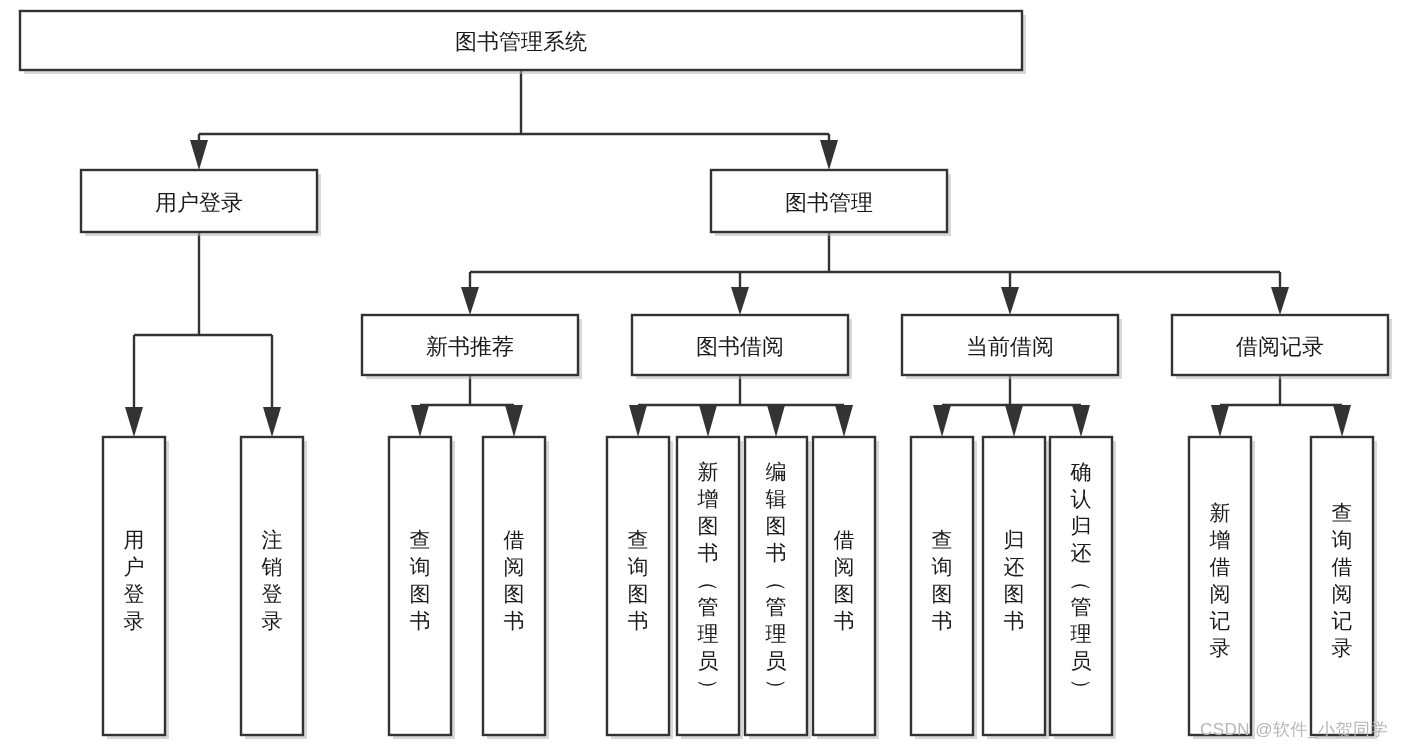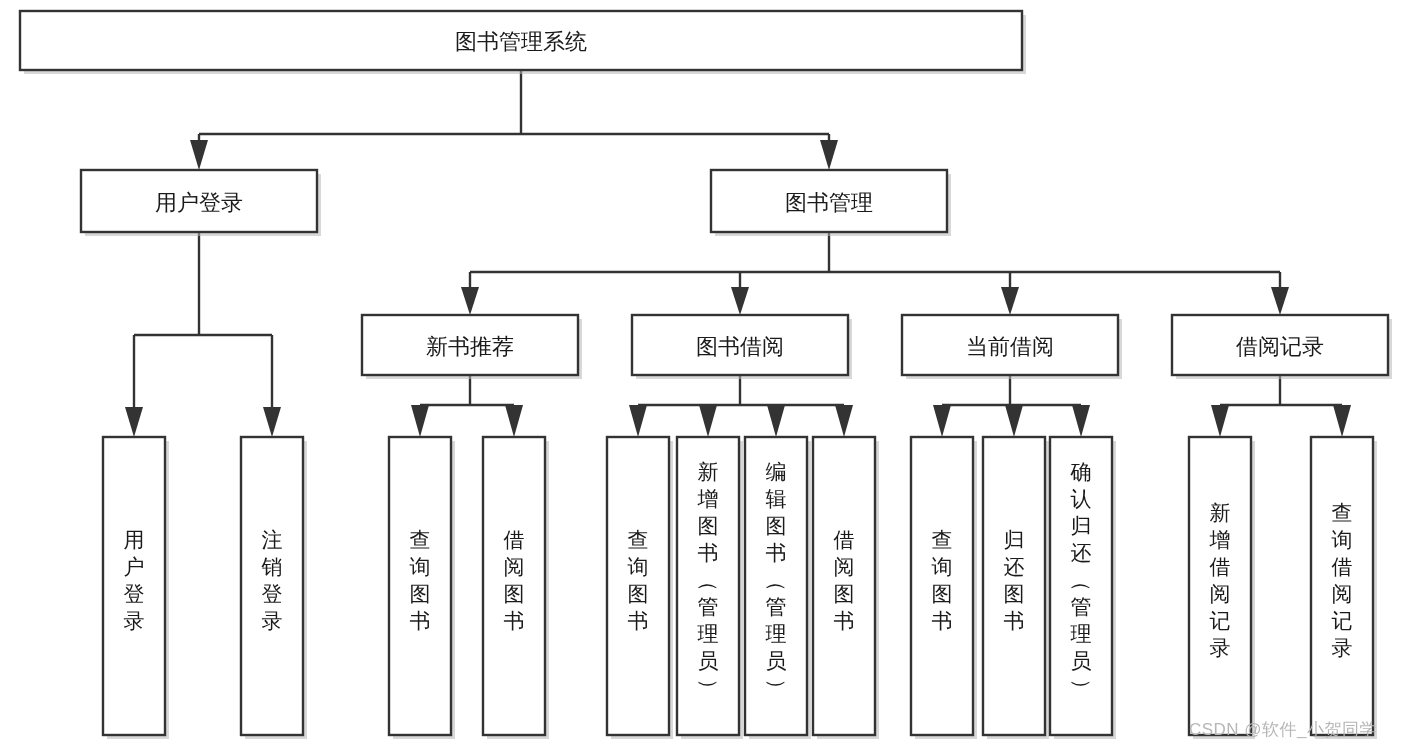--- a/index.html
+++ b/index.html
@@ -53,21 +53,21 @@
     dominant-baseline: central;
   }
   .node-label-vertical {
     fill: #1a1a1a;
     font-family: "Liberation Sans", "DejaVu Sans", sans-serif;
     font-size: 21px;
     text-anchor: middle;
   }
   .watermark-text {
     position: absolute;
-    right: 28px;
+    right: 17px;
     bottom: 6px;
     font-family: "Liberation Sans", "DejaVu Sans", sans-serif;
     font-size: 17px;
     color: #b6b6b6;
     white-space: nowrap;
     letter-spacing: 0.5px;
     pointer-events: none;
     margin-left: 24px;
   }
 </style>

